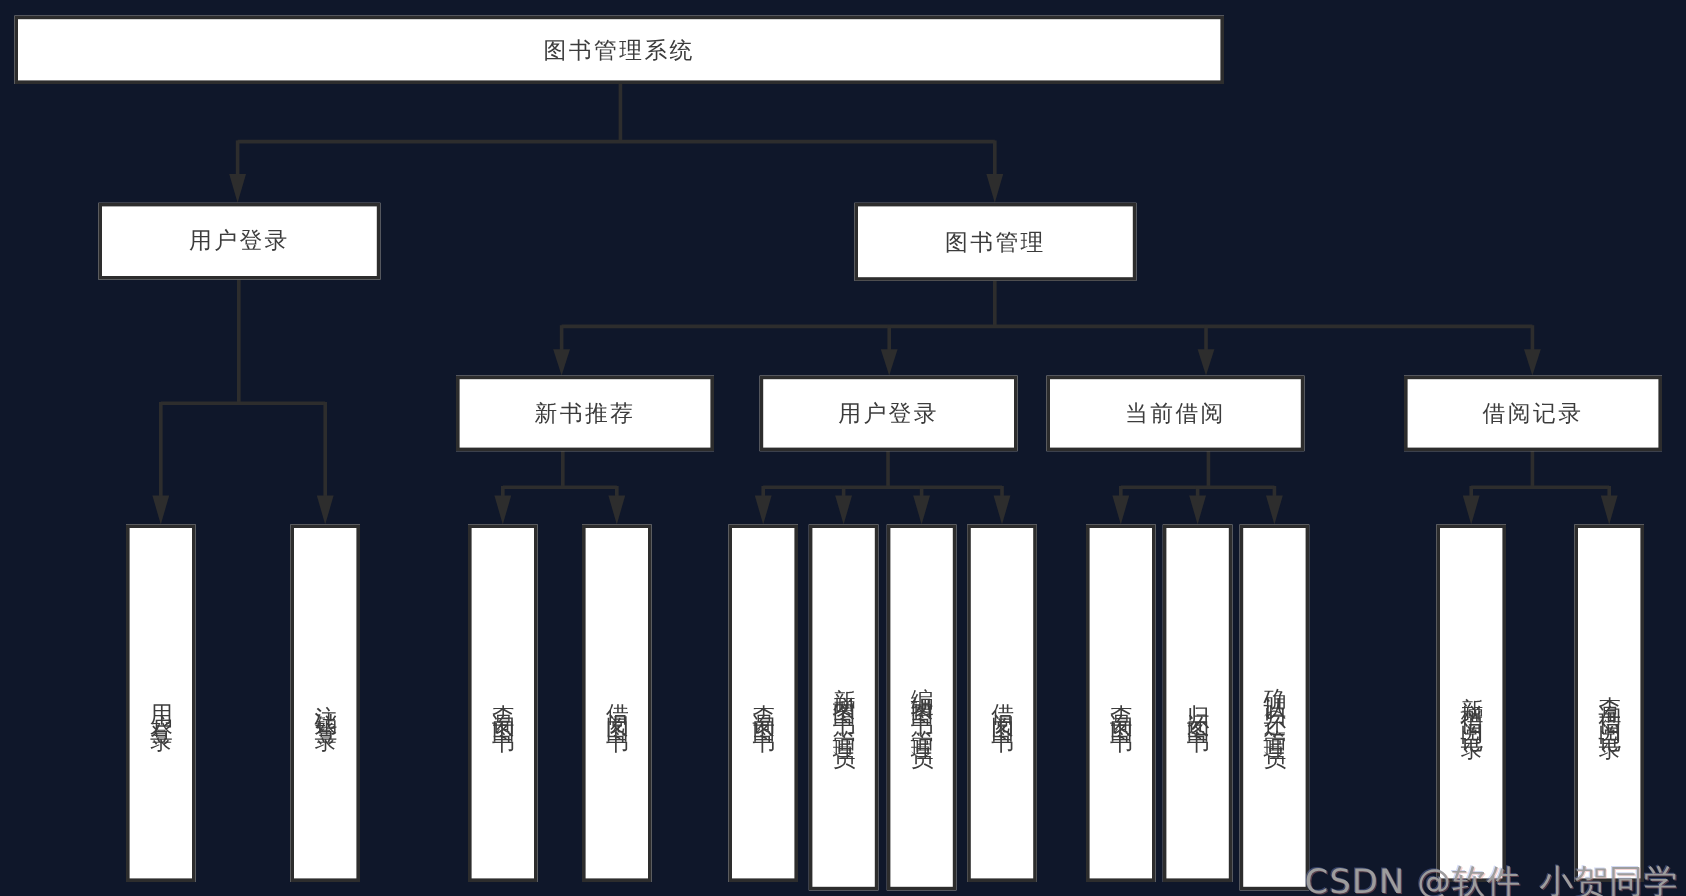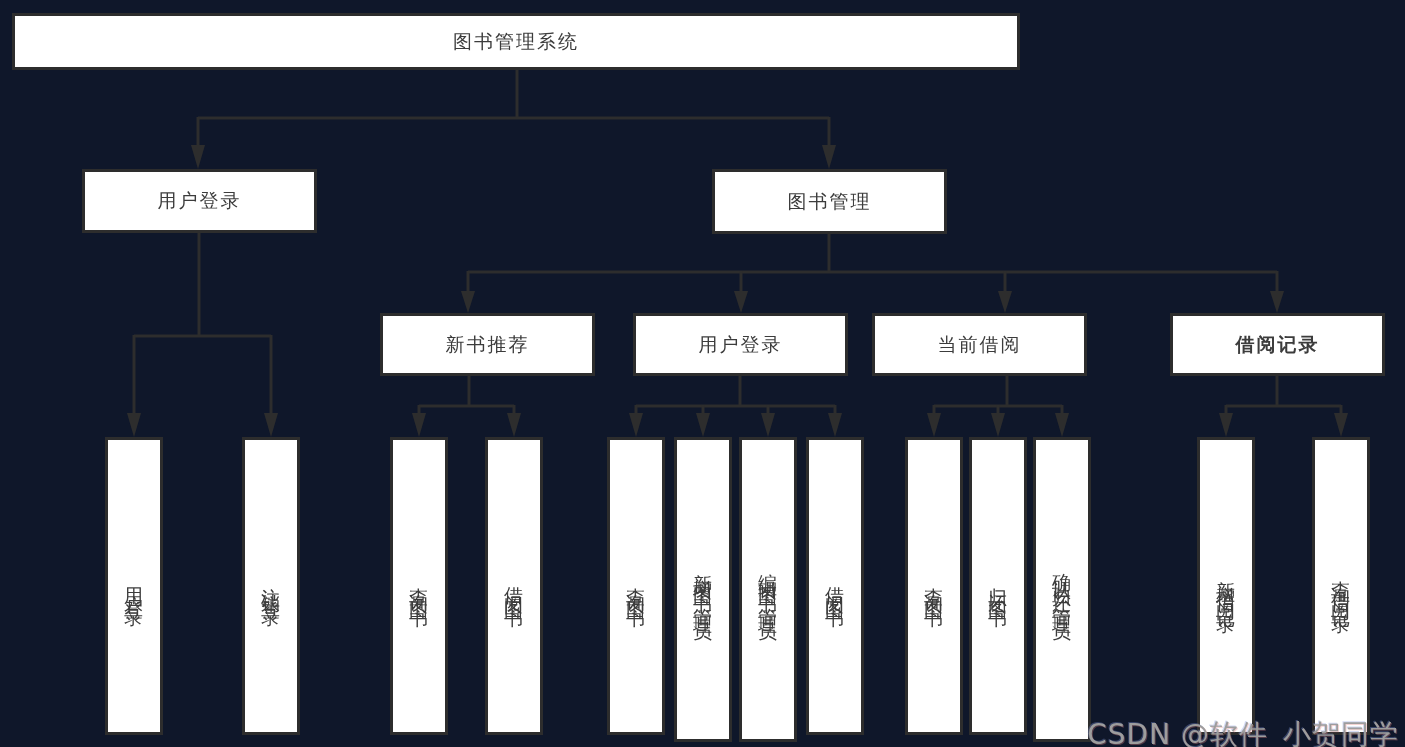--- a/index.html
+++ b/index.html
@@ -151,21 +151,21 @@
 
   <div class="h-node" style="left:380px; top:313px; width:215px; height:63px;">
     <span>新书推荐</span>
   </div>
   <div class="h-node" style="left:633px; top:313px; width:215px; height:63px;">
     <span>用户登录</span>
   </div>
   <div class="h-node" style="left:872px; top:313px; width:215px; height:63px;">
     <span>当前借阅</span>
   </div>
-  <div class="h-node" style="left:1170px; top:313px; width:215px; height:63px;font-weight:bold;">
+  <div class="h-node" style="left:1170px; top:313px; width:215px; height:63px;">
     <span>借阅记录</span>
   </div>
 
   <div class="v-node" style="left:105px; top:437px;">
     <span>用户登录</span>
   </div>
   <div class="v-node" style="left:242px; top:437px;">
     <span>注销登录</span>
   </div>
 

